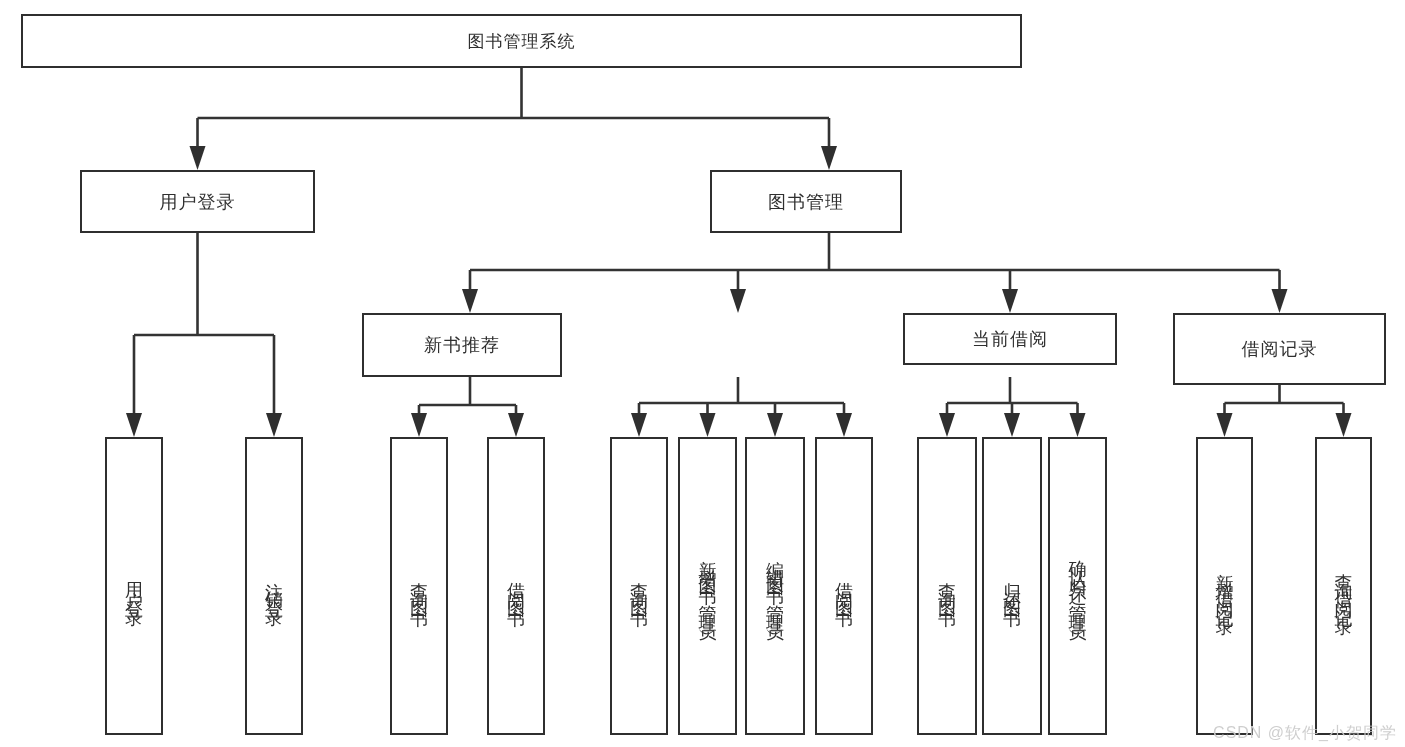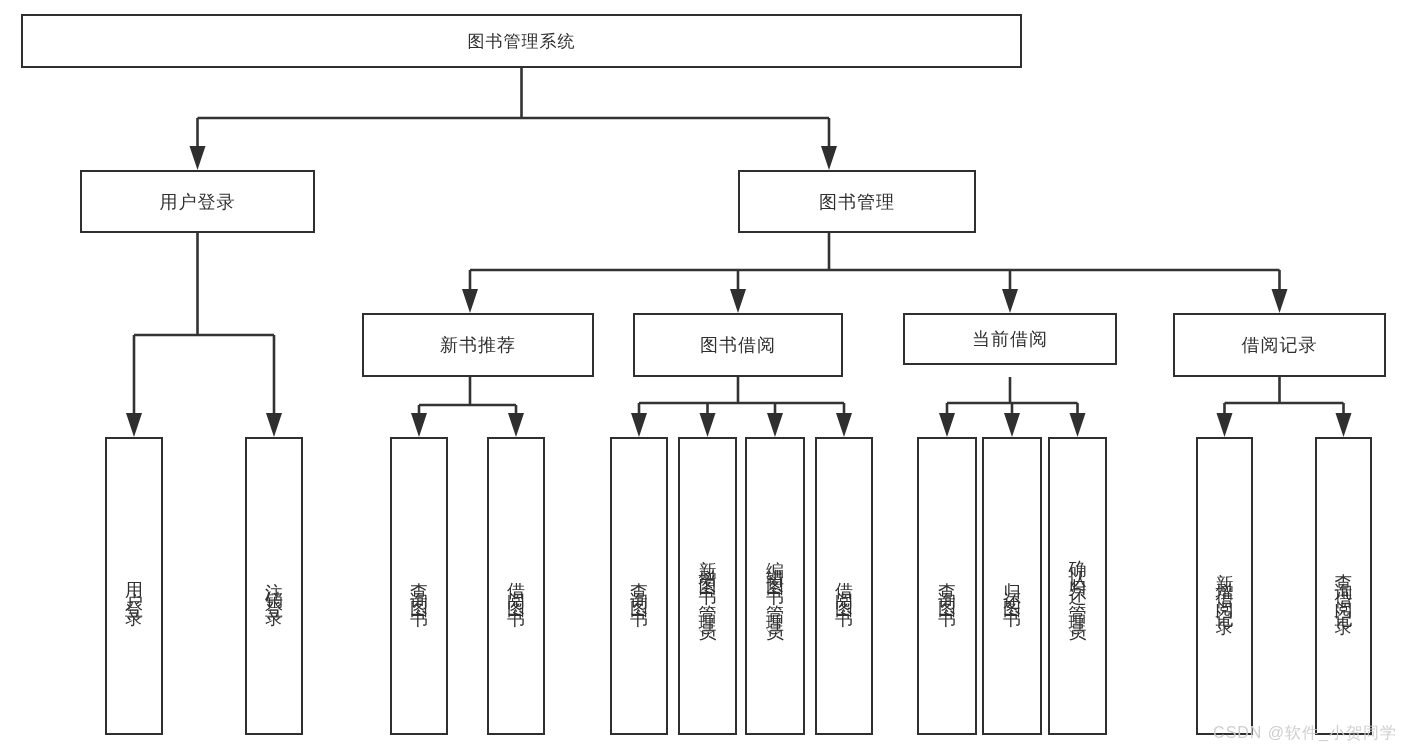--- a/index.html
+++ b/index.html
@@ -127,26 +127,25 @@
     <g>
       <path d="M1279.5 377 V403 M1224.5 403 H1343.5 M1224.5 403 V415 M1343.5 403 V415"></path>
       <polygon points="1216.5,413 1232.5,413 1224.5,437"></polygon>
       <polygon points="1335.5,413 1351.5,413 1343.5,437"></polygon>
     </g>
   </svg>
 
   <div class="node root" style="left:21px; top:14px; width:1001px; height:54px;">图书管理系统</div>
 
   <div class="node" style="left:80px; top:170px; width:235px; height:63px;">用户登录</div>
-  <div class="node" style="left:738px; top:170px; width:238px; height:63px;">图书管理</div>
+  <div class="node" style="left:710px; top:170px; width:192px; height:63px;">图书管理</div>
 
-  <div class="node" style="left:362px; top:313px; width:232px; height:64px;">新书推荐</div>
-  <div class="node" style="left:633px; top:313px; width:210px; height:64px;">图书借阅</div>
+  <div class="node" style="left:362px; top:313px; width:200px; height:64px;">新书推荐</div>
   <div class="node" style="left:903px; top:313px; width:214px; height:52px;">当前借阅</div>
-  <div class="node" style="left:1173px; top:313px; width:213px; height:64px;text-align:center;">借阅记录</div>
+  <div class="node" style="left:1173px; top:313px; width:213px; height:72px;text-align:center;">借阅记录</div>
 
   <div class="leaf" style="left:105px; width:58px;">
     <span>用户登录</span>
   </div>
   <div class="leaf" style="left:245px; width:58px;">
     <span>注销登录</span>
   </div>
 
   <div class="leaf" style="left:390px; width:58px;">
     <span>查询图书</span>

